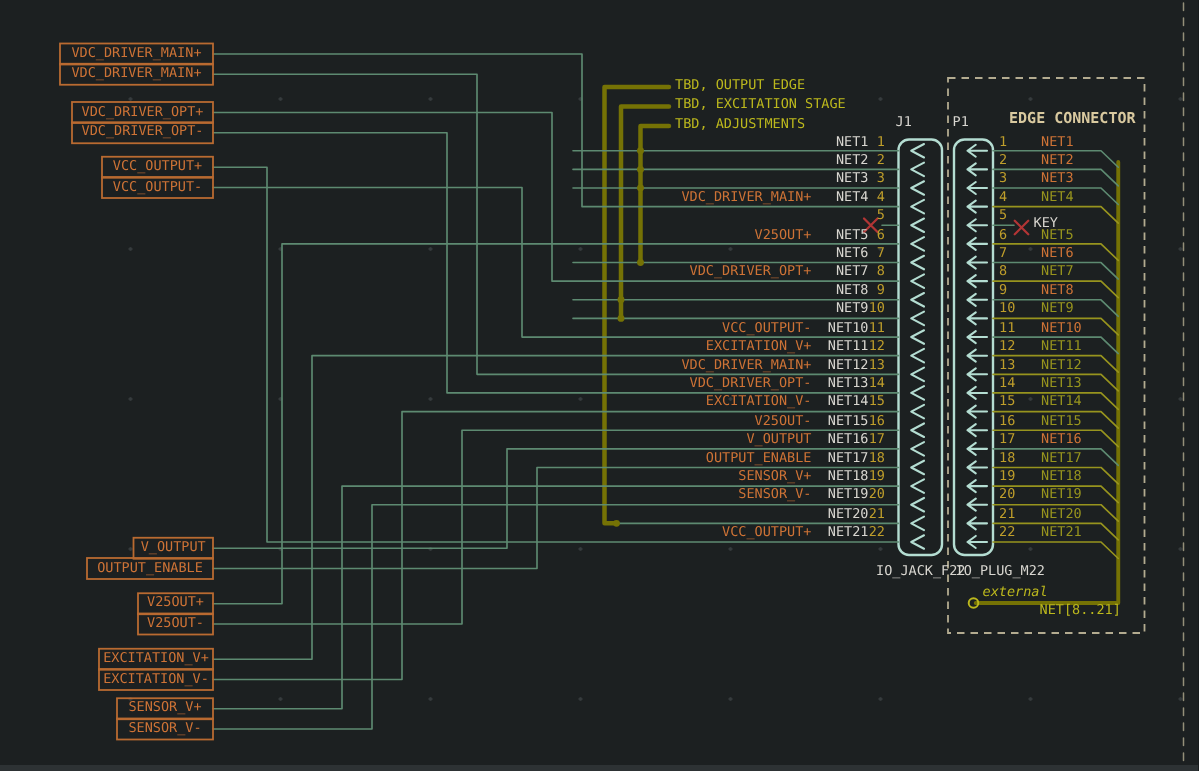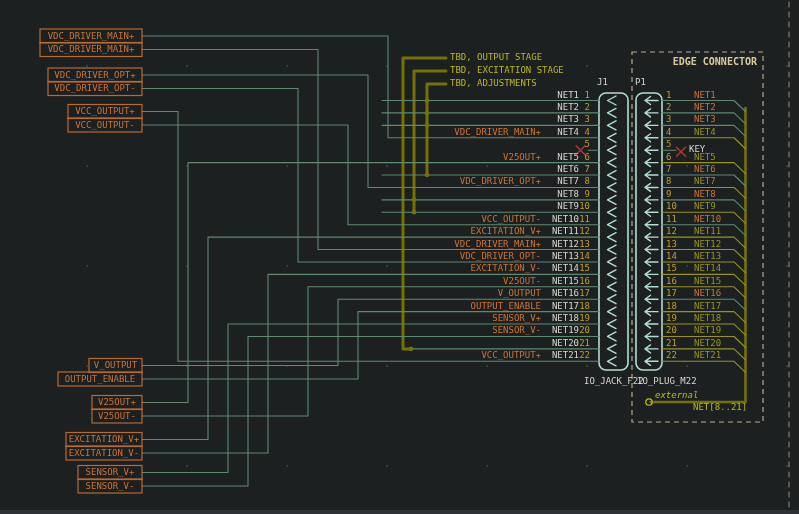--- a/index.html
+++ b/index.html
@@ -142,35 +142,35 @@
       <rect x="89" y="358.5" width="53" height="14" fill="none" stroke="#b96a31" stroke-width="1.2"></rect>
       <rect x="58" y="372" width="84" height="14" fill="none" stroke="#b96a31" stroke-width="1.2"></rect>
       <rect x="92" y="395.5" width="50" height="14" fill="none" stroke="#b96a31" stroke-width="1.2"></rect>
       <rect x="92" y="409" width="50" height="14" fill="none" stroke="#b96a31" stroke-width="1.2"></rect>
       <rect x="66" y="432.5" width="76" height="14" fill="none" stroke="#b96a31" stroke-width="1.2"></rect>
       <rect x="66" y="446" width="76" height="14" fill="none" stroke="#b96a31" stroke-width="1.2"></rect>
       <rect x="78" y="465.5" width="64" height="14" fill="none" stroke="#b96a31" stroke-width="1.2"></rect>
       <rect x="78" y="479" width="64" height="14" fill="none" stroke="#b96a31" stroke-width="1.2"></rect>
     </svg>
 
-  <span class="t yellow" style="left:450px;top:53px">TBD, OUTPUT STAGE</span>
+  <span class="t yellow" style="left:450px;top:53px">TBD, OUTPUT EDGE</span>
   <span class="t yellow" style="left:450px;top:66px">TBD, EXCITATION STAGE</span>
   <span class="t yellow" style="left:450px;top:79px">TBD, ADJUSTMENTS</span>
 
   <span class="t white" style="left:597px;top:78px">J1</span>
   <span class="t white" style="left:635px;top:78px">P1</span>
   <span class="t white" style="left:584px;top:377px">IO_JACK_F22</span>
   <span class="t white" style="left:637px;top:377px">IO_PLUG_M22</span>
 
   <span class="t white" style="left:689px;top:145px">KEY</span>
 
   <span class="t yellow italic" style="left:655px;top:391px">external</span>
   <span class="t yellow" style="left:693px;top:403px">NET[8..21]</span>
 
-  <span class="t title right" style="left:600px;top:57px;width:157px">EDGE CONNECTOR</span>
+  <span class="t title right" style="left:600px;top:75px;width:157px">EDGE CONNECTOR</span>
 
   <div id="footer-bar"></div>
 <span class="t white right" style="left: 479px; top: 90.5px; width: 100px;">NET1</span>
     <span class="t gold right" style="left: 550px; top: 90.5px; width: 40px;">1</span>
     <span class="t gold" style="left: 666px; top: 90.5px;">1</span>
     <span class="t orange" style="left: 694px; top: 90.5px;">NET1</span>
     <span class="t white right" style="left: 479px; top: 102.92px; width: 100px;">NET2</span>
     <span class="t gold right" style="left: 550px; top: 102.92px; width: 40px;">2</span>
     <span class="t gold" style="left: 666px; top: 102.92px;">2</span>
     <span class="t orange" style="left: 694px; top: 102.92px;">NET2</span>

